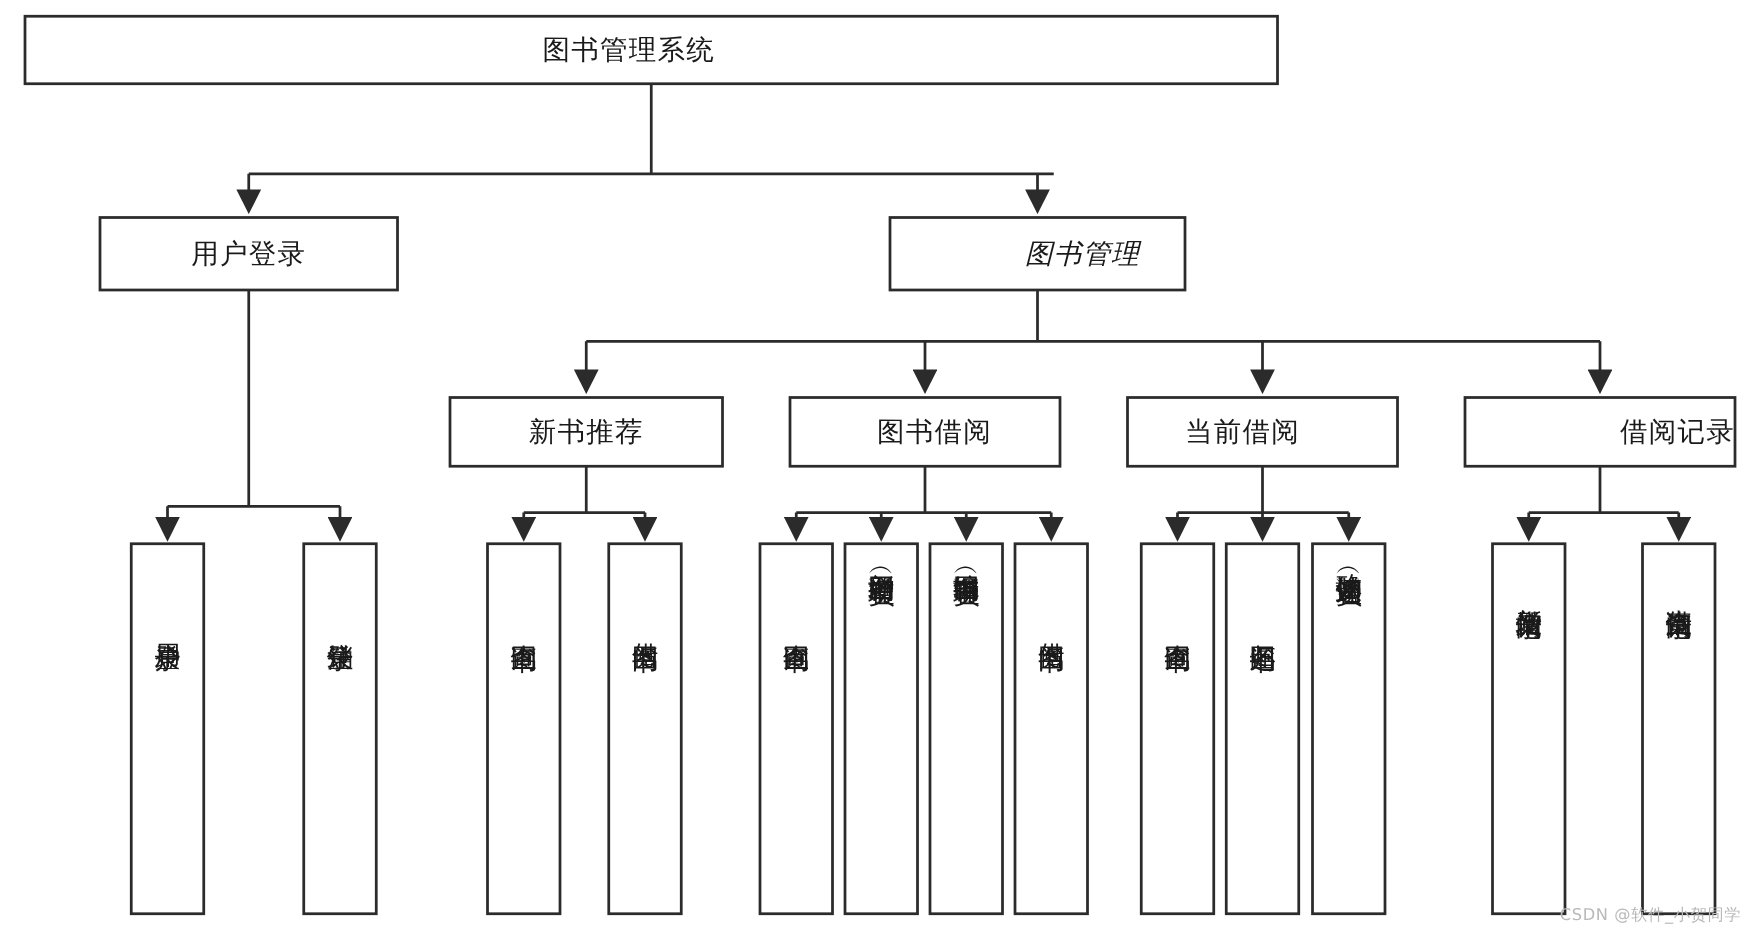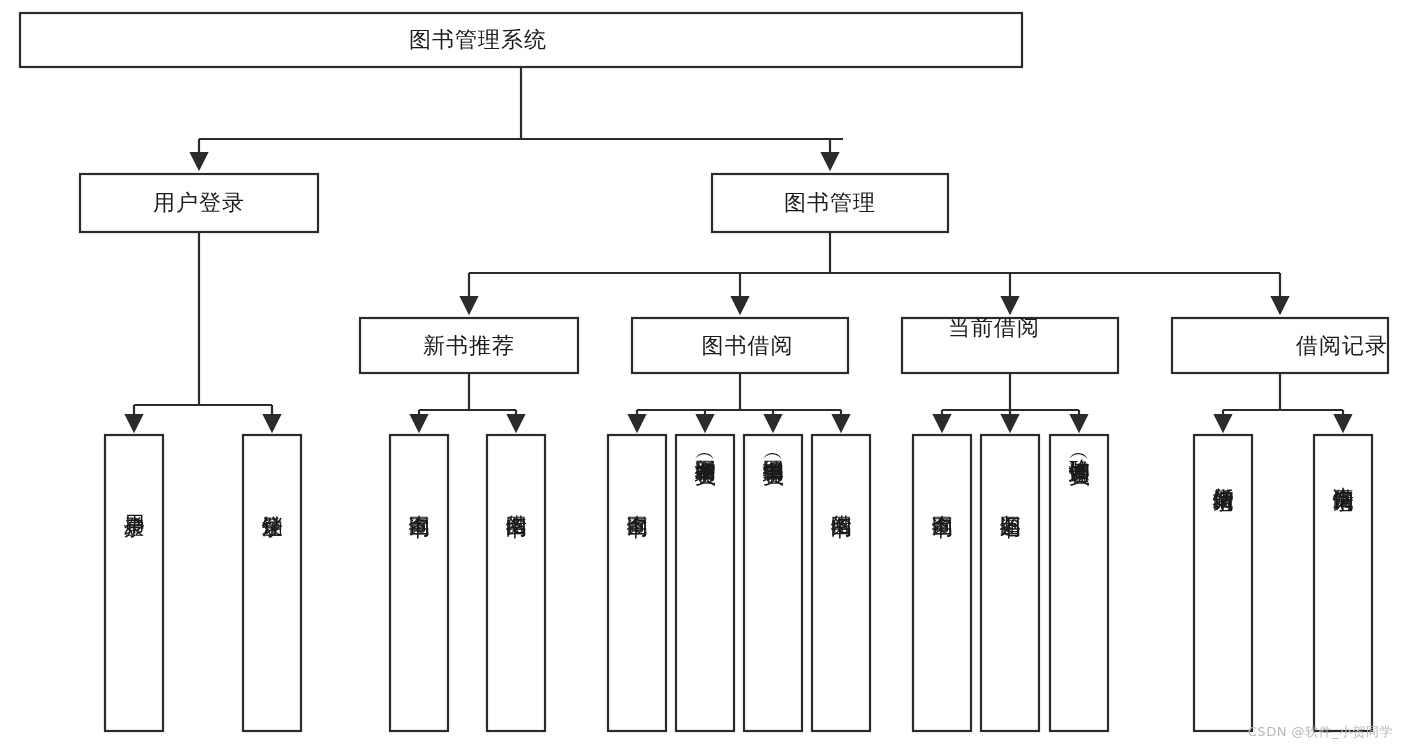--- a/index.html
+++ b/index.html
@@ -166,38 +166,38 @@
     <rect class="node-box" x="812" y="435" width="58" height="296"></rect>
 
     <rect class="node-box" x="913" y="435" width="58" height="296"></rect>
     <rect class="node-box" x="981" y="435" width="58" height="296"></rect>
     <rect class="node-box" x="1050" y="435" width="58" height="296"></rect>
 
     <rect class="node-box" x="1194" y="435" width="58" height="296"></rect>
     <rect class="node-box" x="1314" y="435" width="58" height="296"></rect>
   </svg>
 
-  <div class="hlabel-wrap" style="left:20px; top:13px; width:916px; height:54px;">
+  <div class="hlabel-wrap" style="left:20px; top:13px; width:916px; height:54px;padding-left:25px;">
     <span class="hlabel">图书管理系统</span>
   </div>
 
   <div class="hlabel-wrap" style="left:80px; top:174px; width:238px; height:58px;">
     <span class="hlabel">用户登录</span>
   </div>
-  <div class="hlabel-wrap" style="left:712px; top:174px; width:236px; height:58px;">
+  <div class="hlabel-wrap" style="left:748px; top:174px; width:236px; height:58px;font-style:italic;">
     <span class="hlabel">图书管理</span>
   </div>
 
   <div class="hlabel-wrap" style="left:360px; top:318px; width:218px; height:55px;">
     <span class="hlabel">新书推荐</span>
   </div>
   <div class="hlabel-wrap" style="left:624px; top:318px; width:247px; height:55px;justify-content:center;">
     <span class="hlabel">图书借阅</span>
   </div>
-  <div class="hlabel-wrap" style="left:902px; top:300px; width:184px; height:55px;">
+  <div class="hlabel-wrap" style="left:902px; top:318px; width:184px; height:55px;">
     <span class="hlabel">当前借阅</span>
   </div>
   <div class="hlabel-wrap" style="left:1172px; top:318px; width:216px; height:55px;justify-content:flex-end;">
     <span class="hlabel">借阅记录</span>
   </div>
 
   <div class="vlabel-wrap" style="left:105px; top:435px; width:58px; height:296px; padding-top:63px;">
     <span class="vlabel">用户登录</span>
   </div>
   <div class="vlabel-wrap" style="left:243px; top:435px; width:58px; height:296px; padding-top:63px;">

